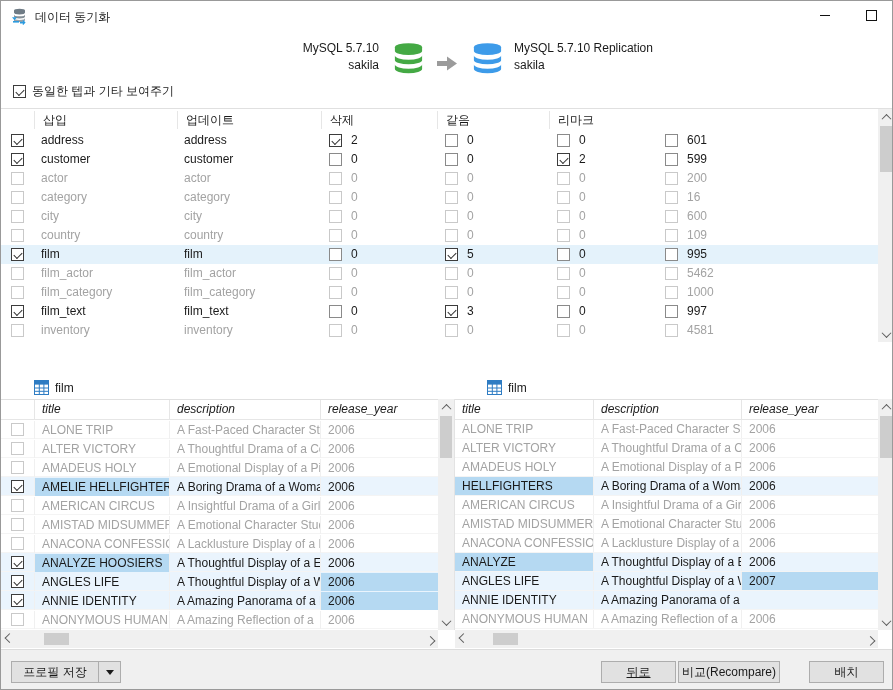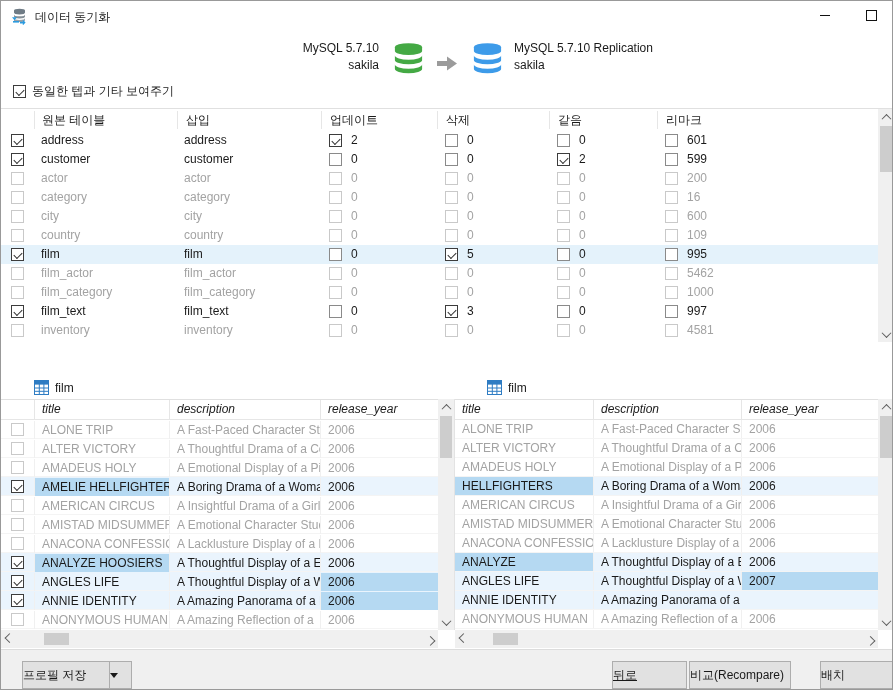--- a/index.html
+++ b/index.html
@@ -80,23 +80,23 @@
   .sb.v .thumb{left:2px;width:12px;}
   .sb.h .thumb{top:3px;height:12px;}
   .ch{width:6px;height:6px;border-left:1.4px solid #5d5d5d;border-top:1.4px solid #5d5d5d;display:inline-block;}
   .ch.up{transform:rotate(45deg) translate(1px,1px);}
   .ch.down{transform:rotate(225deg) translate(1px,1px);}
   .ch.left{transform:rotate(-45deg) translate(1px,-1px);}
   .ch.right{transform:rotate(135deg) translate(1px,-1px);}
   
   .footer{position:absolute;left:0;top:648px;width:100%;height:42px;background:#f0f0f0;
           border-top:1px solid #dcdcdc;box-sizing:border-box;}
-  .btn{position:absolute;top:11px;height:28px;box-sizing:border-box;background:#e1e1e1;
-       border:1px solid #adadad;display:flex;align-items:center;
-       font-size:12px;color:#1a1a1a;margin-left:11px;}
+  .btn{position:absolute;top:11px;height:22px;box-sizing:border-box;background:#e1e1e1;
+       border:1px solid #adadad;display:flex;align-items:center;justify-content:center;
+       font-size:12px;color:#1a1a1a;}
   .splitmain{left:10px;width:88px;}
   .splitarrow{left:97px;width:23px;}
   .tri{width:0;height:0;border-left:4px solid transparent;border-right:4px solid transparent;
        border-top:5px solid #1a1a1a;}
 </style>
 </head>
 <body>
 
 <div class="win">
 
@@ -152,21 +152,20 @@
       <div>sakila</div>
     </div>
     <div class="showsame">
       <span class="cb on"></span>
       <span>동일한 텝과 기타 보여주기</span>
     </div>
   </div>
 
   <div class="ghdr grow">
       <div class="hc"></div>
-      <div class="hc">원본 테이블</div>
       <div class="hc hv">삽입</div>
       <div class="hc hv">업데이트</div>
       <div class="hc hv">삭제</div>
       <div class="hc hv">같음</div>
       <div class="hc hv">리마크</div>
     </div>
   <div class="gbody">
       <div class="grow">
         <div class="cc ccb">
           <div class="cb on"></div>

